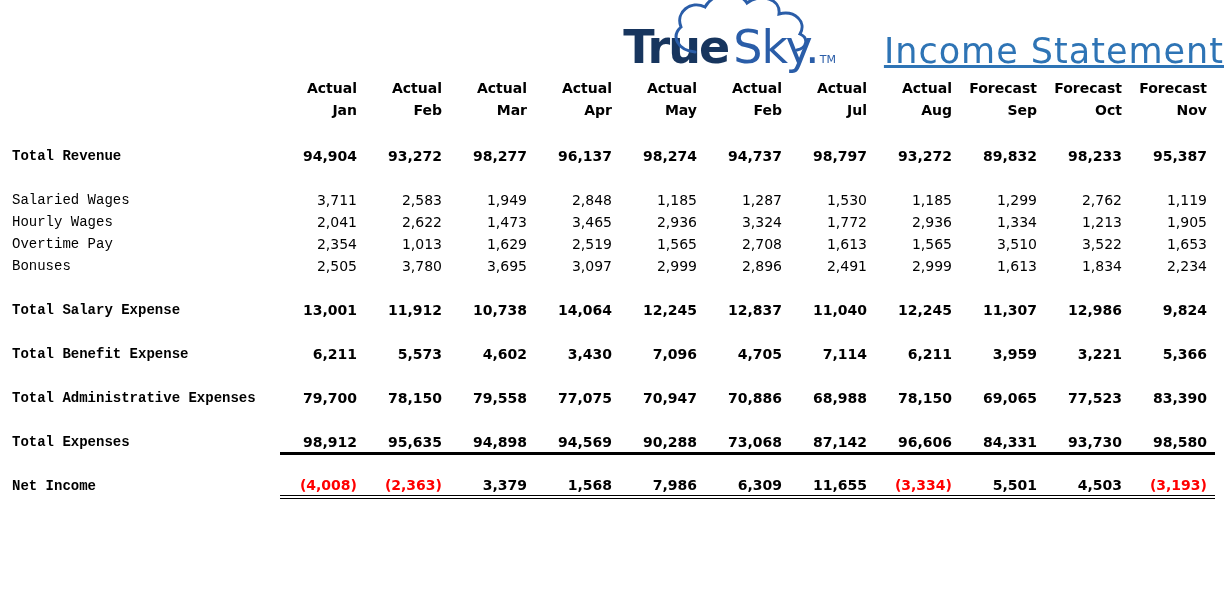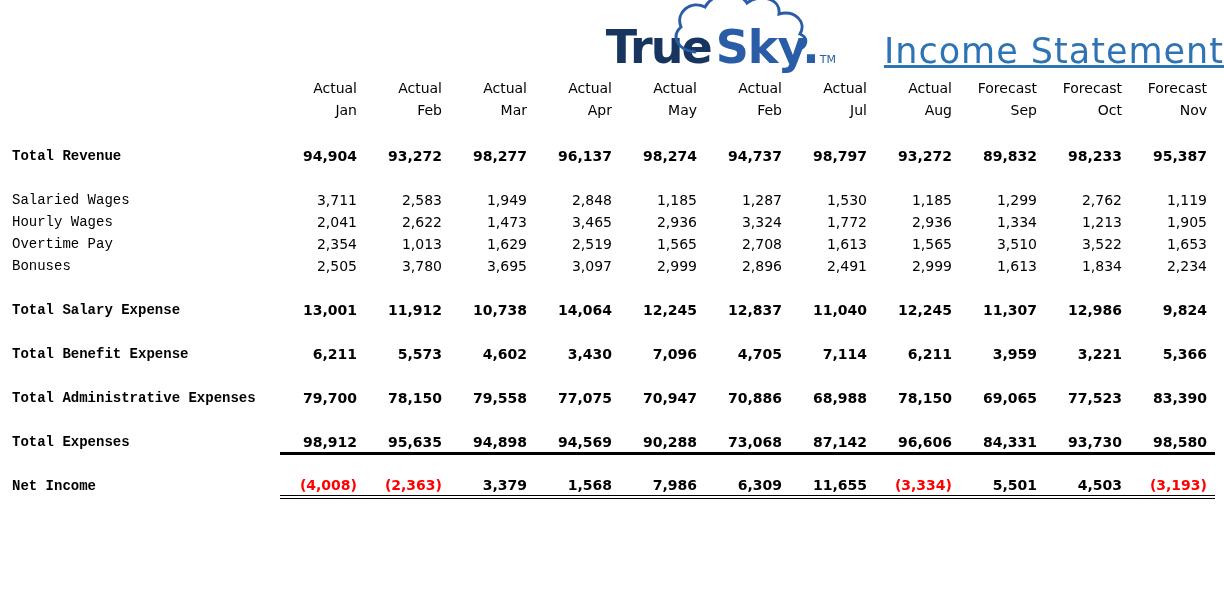--- a/index.html
+++ b/index.html
@@ -6,31 +6,31 @@
   body {
     width: 1224px; height: 613px; overflow: hidden;
     font-family: "DejaVu Sans", "Liberation Sans", sans-serif;
     color: #000;
   }
 
   
   .header { display: flex; align-items: baseline; padding: 20px 0 0 20px; justify-content: flex-end; }
   .logo { position: relative; display: flex; align-items: baseline; }
   .logo .true  { font-size: 46px; font-weight: bold; color: #17355E; letter-spacing: -2px; }
-  .logo .sky   { font-size: 46px; font-weight: bold; color: #2A5DA8; letter-spacing: -1px; margin-left: 5px; position: relative; z-index: 1; }
+  .logo .sky   { font-size: 46px; font-weight: normal; color: #2A5DA8; letter-spacing: -1px; margin-left: 5px; position: relative; z-index: 1; }
   .logo .tm    { font-size: 11px; color: #2A5DA8; align-self: flex-end; margin: 0 0 8px 1px; }
   .cloud-svg   { position: absolute; right: -16px; top: -26px; z-index: 0; }
   .page-title  { font-size: 35px; color: #2E74B5; margin-left: 48px; letter-spacing: 1px; text-decoration: underline; }
 
   
   table.income {
     border-collapse: collapse; table-layout: fixed;
     margin: 4px 0 0 12px; font-size: 14px; color: #000;
   }
-  th { font-weight: normal; text-align: right; vertical-align: bottom;
+  th { font-weight: bold; text-align: right; vertical-align: bottom;
        padding: 0 8px 24px 0; line-height: 1.55; }
   th.corner { padding: 0; }
   tbody tr { height: 22px; }
   tr.spacer { height: 22px; }
   td { padding: 0 8px 0 0; white-space: pre; }
   td.label { text-align: left; padding: 0; font-family: Liberation Mono, monospace; }
   td.val   { text-align: right; }
   tr.total td { font-weight: bold; }
   tr.detail td { font-weight: normal; }
   tr.u-single td.val { border-bottom: 3px solid #000; }

